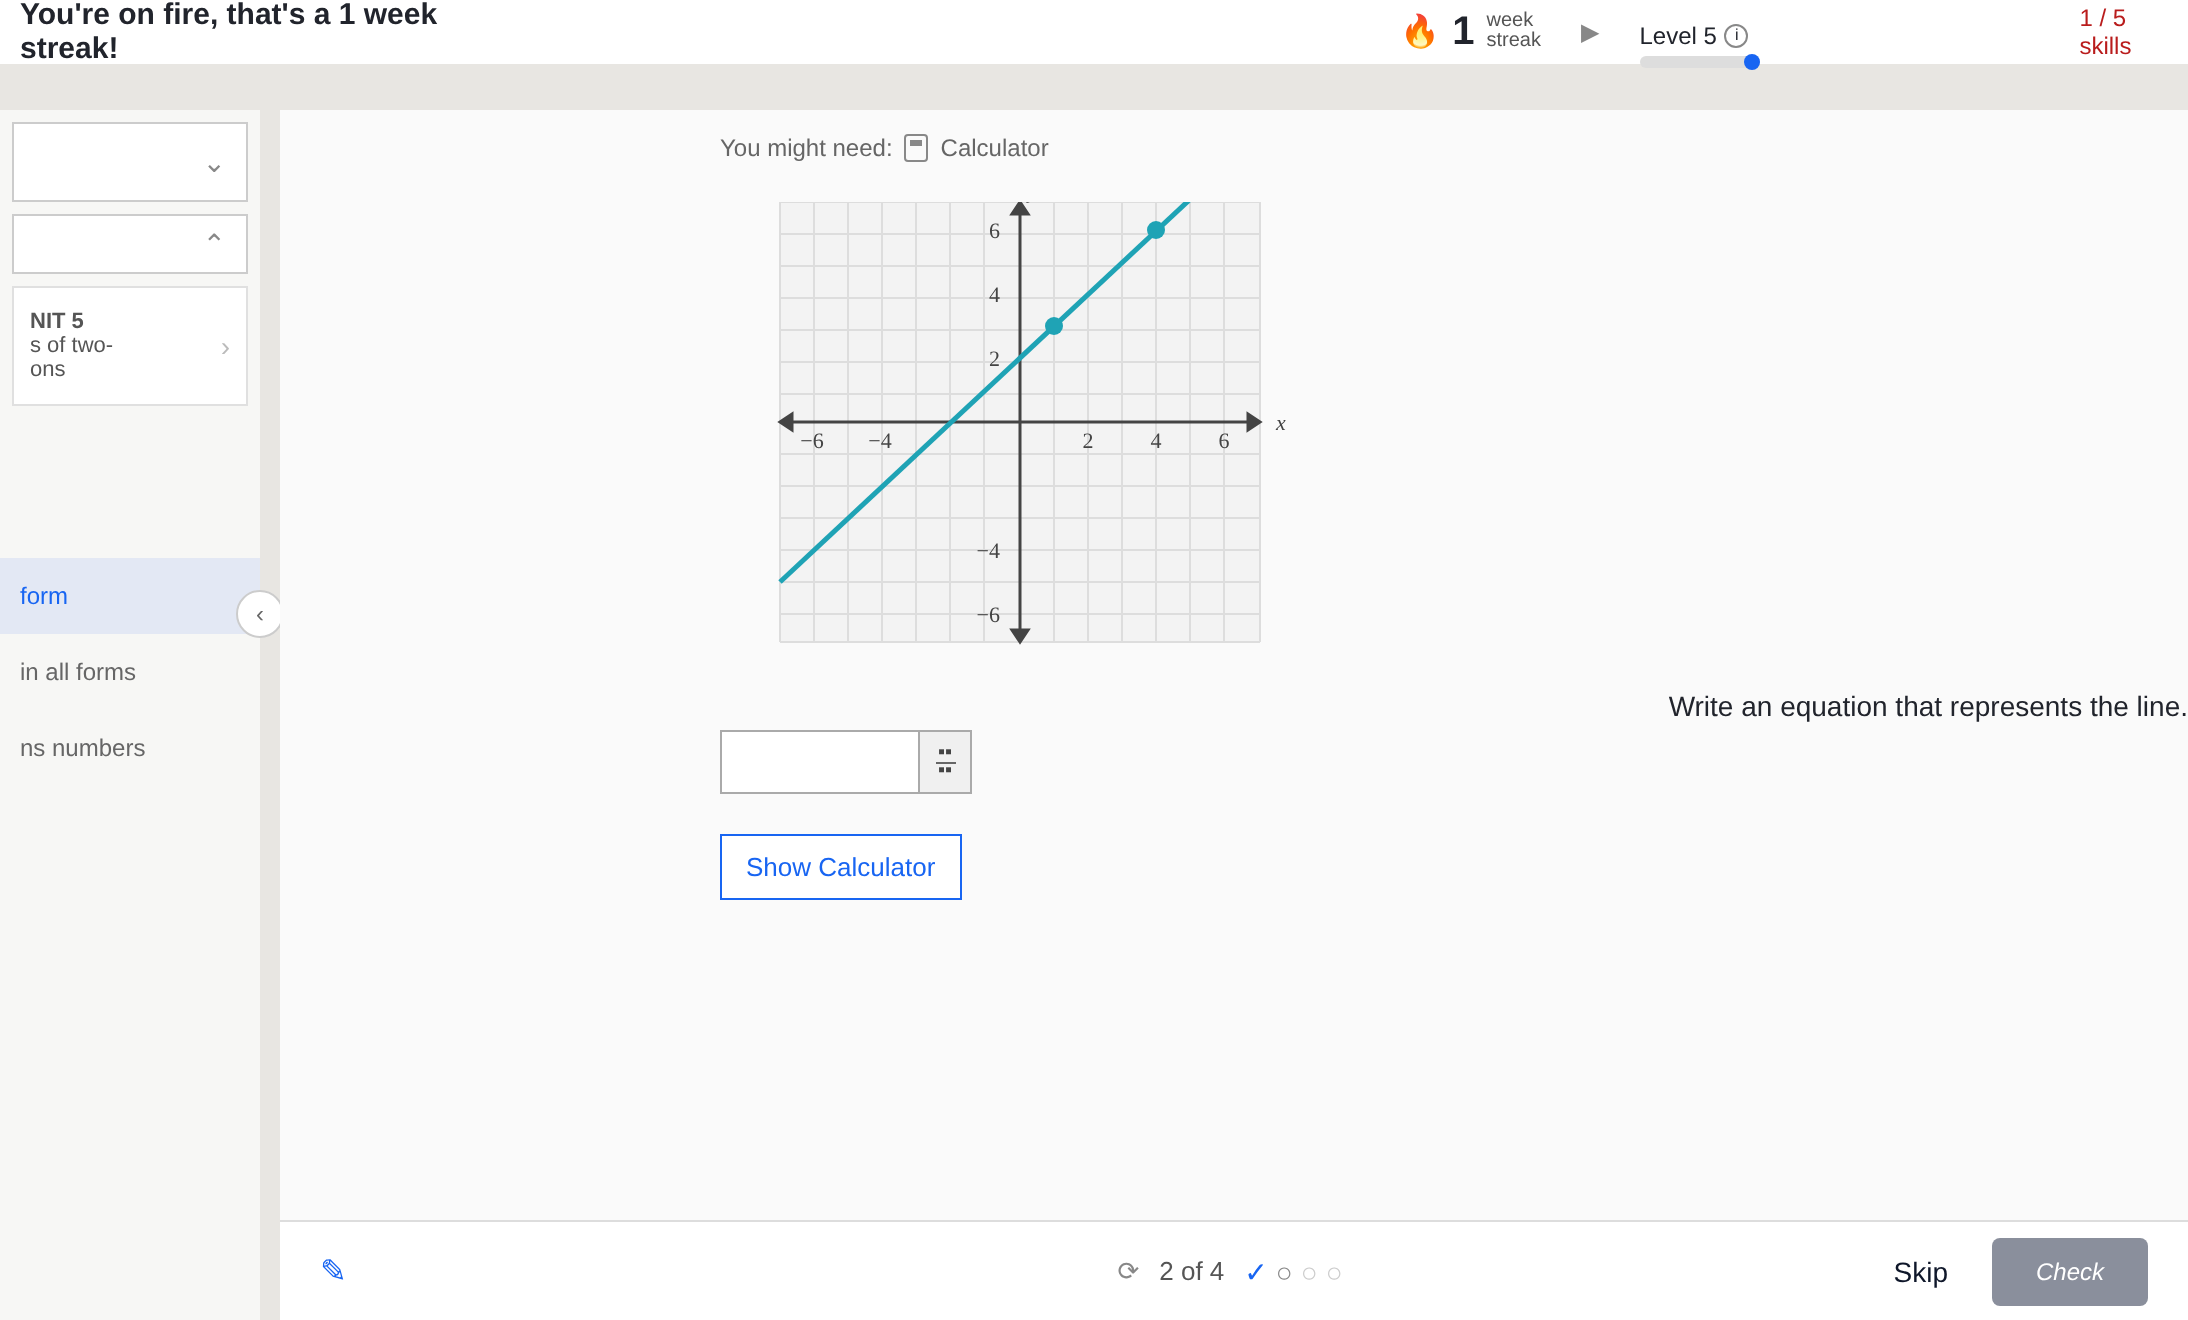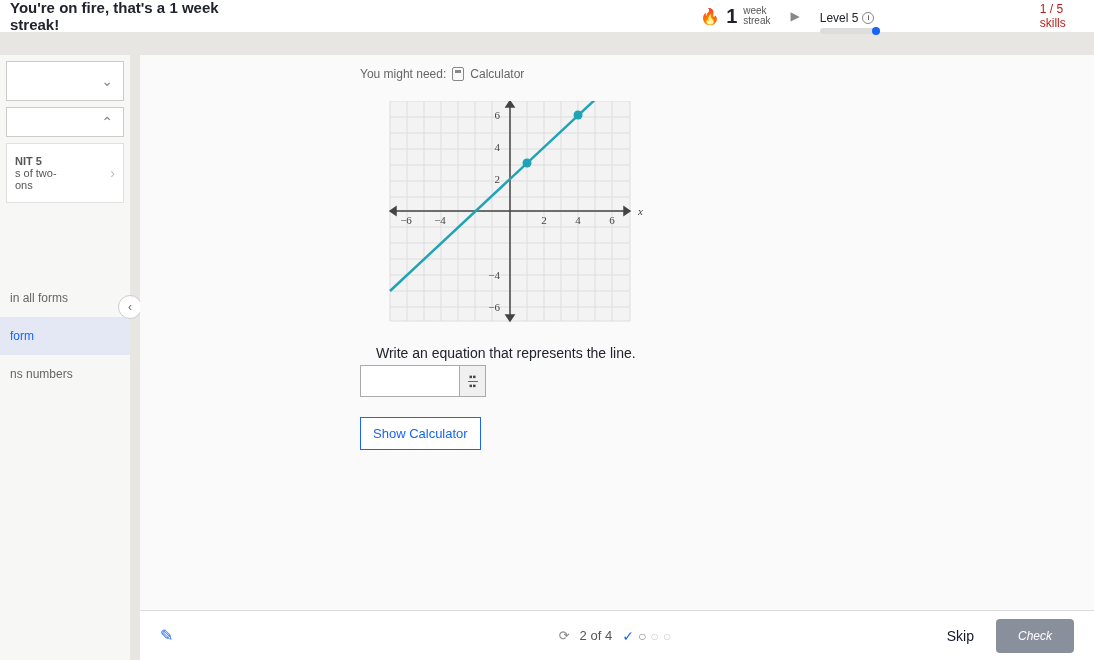--- a/index.html
+++ b/index.html
@@ -73,21 +73,21 @@
   }
   .might-need { font-size: 12px; color:#666; display:flex; align-items:center; gap:6px; margin-bottom:10px; }
   .calc-icon {
     width:12px; height:14px; border:1px solid #888; border-radius:2px; display:inline-block; position:relative;
   }
   .calc-icon::before { content:""; position:absolute; top:2px; left:2px; right:2px; height:3px; background:#888; }
 
   .graph {
     width: 280px; height: 240px; position:relative; margin-left: 10px;
   }
-  .prompt { font-size: 14px; margin: 14px 0 4px 16px; }
+  .prompt { font-size: 14px; margin: 14px 0 4px 1px; text-align: right; }
   .prompt-sub { font-size: 13px; font-style: italic; color:#555; margin-bottom: 18px; }
   .input-row { display:flex; align-items:center; gap:0; margin-bottom: 20px; }
   .eq-input {
     width: 100px; height: 32px; border:1px solid #aaa; padding:4px 6px; font-size:13px;
   }
   .frac-btn {
     width: 26px; height: 32px; border:1px solid #aaa; border-left:none; background:#f0f0f0;
     font-size: 10px; display:flex; flex-direction:column; align-items:center; justify-content:center;
     line-height: 6px; color:#444;
   }
@@ -155,22 +155,22 @@
       <div style="font-weight:700;">NIT 5</div>
       <div>s of two-</div>
       <div>ons</div>
     </div>
     <span class="chev">›</span>
   </div>
   <div class="collapse-btn">
     <span>‹</span>
   </div>
   <div style="height:70px;"></div>
+  <div class="nav-item active">form</div>
   <div class="nav-item">in all forms</div>
-  <div class="nav-item active">form</div>
   <div class="nav-item">ns numbers</div>
 </div>
 
 <div class="main">
   <div class="might-need">
     <span>You might need:</span>
     <span class="calc-icon"></span>
     <span>Calculator</span>
   </div>
 

